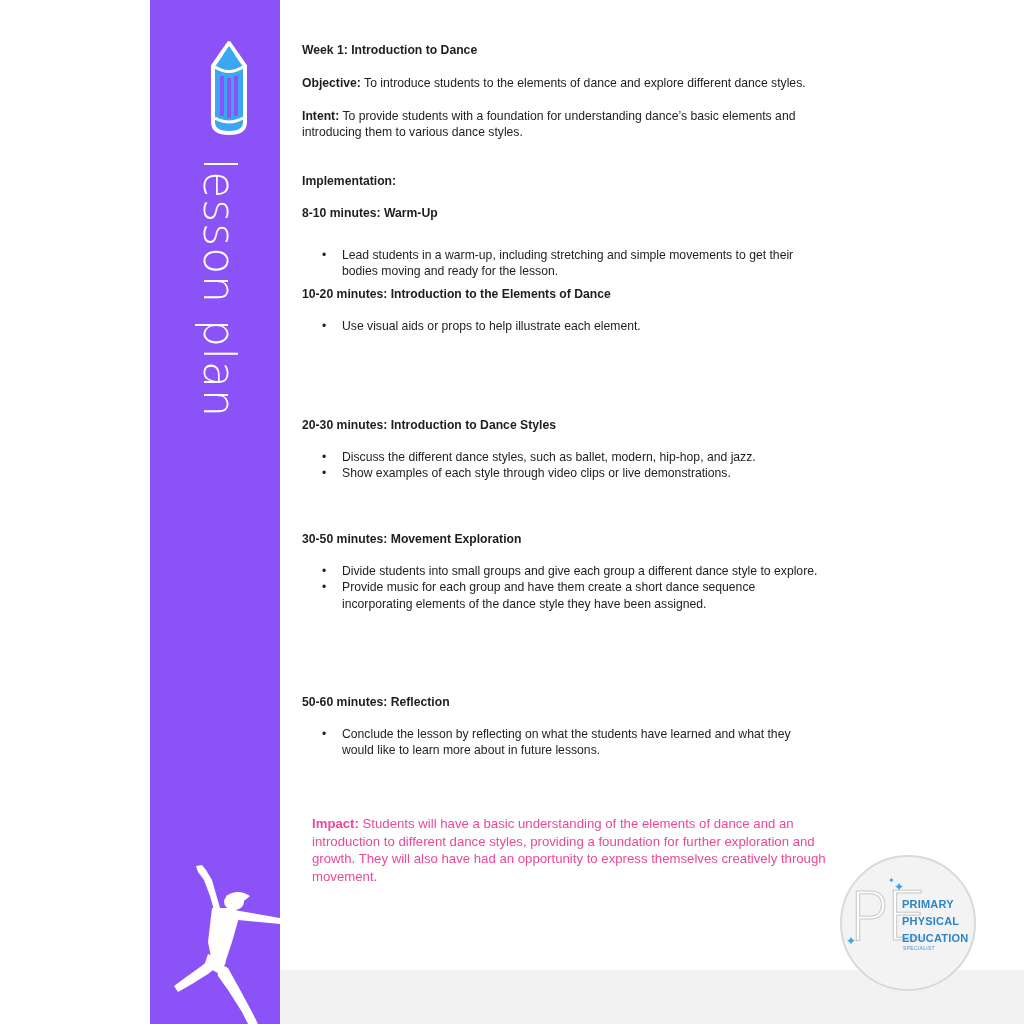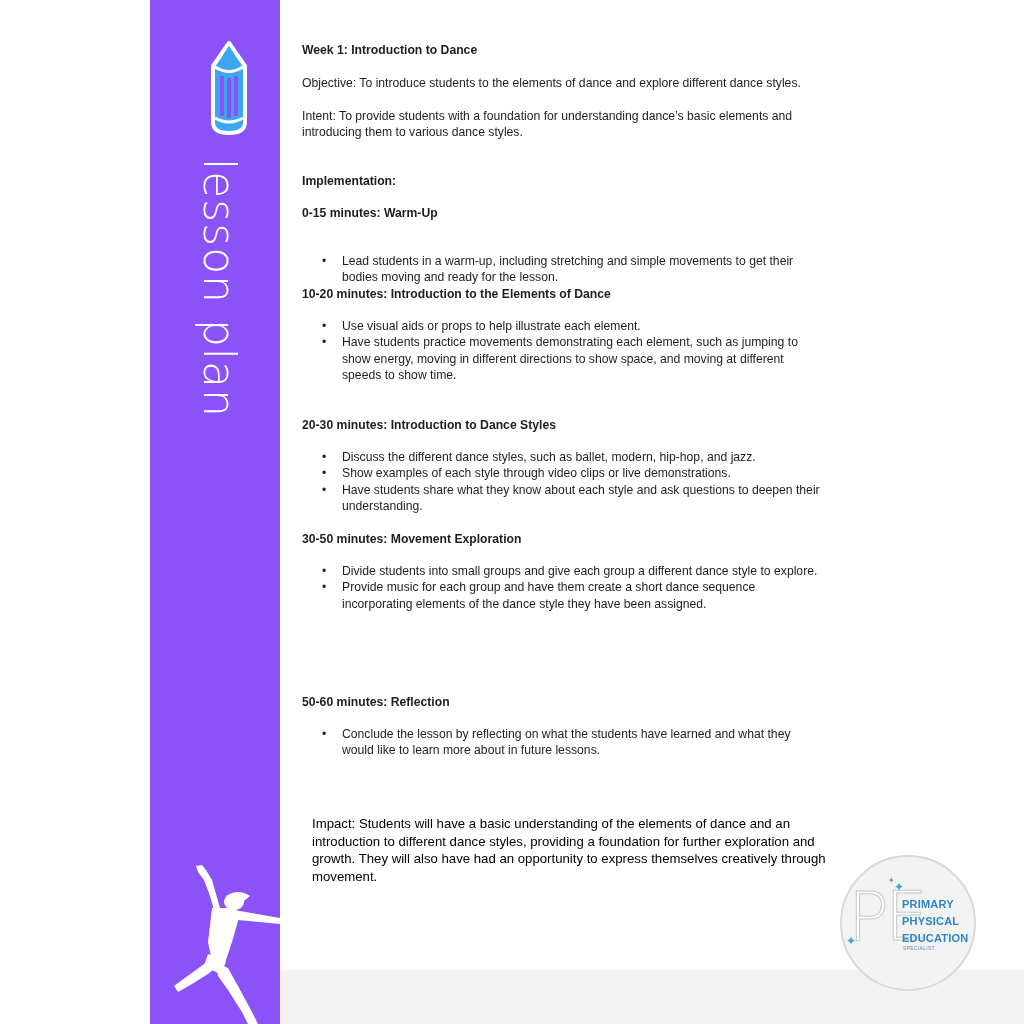--- a/index.html
+++ b/index.html
@@ -15,28 +15,28 @@
     width: 260px; height: 50px;
     transform-origin: 0 0; transform: translate(46px, 0) rotate(90deg);
     color: #ffffff; font-family: "DejaVu Sans", sans-serif; font-weight: 200;
     font-size: 44px; letter-spacing: 1px; line-height: 50px; white-space: nowrap;
     font-stretch: condensed;
   }
   .dancer { position: absolute; left: 18px; top: 862px; width: 112px; height: 162px; }
 
   .content { position: absolute; left: 302px; top: 40px; width: 530px; font-size: 12.2px; line-height: 16.4px; color: #1e1e1e; }
   .content p { margin: 0; }
-  .bold { font-weight: normal; margin-top: 27px; }
+  .bold { font-weight: bold; margin-top: 27px; }
   .heading { font-weight: bold; }
   .blk { position: absolute; left: 0; width: 530px; }
   ul.bullets { list-style: none; position: absolute; left: 0; width: 520px; }
   ul.bullets li { position: relative; padding-left: 40px; }
   ul.bullets li::before { content: "\2022"; position: absolute; left: 20px; top: 0; font-size: 12px; }
 
-  .impact { position: absolute; left: 312px; top: 815px; width: 530px; font-size: 13.2px; line-height: 17.6px; color: #000000; }
+  .impact { position: absolute; left: 312px; top: 815px; width: 530px; font-size: 13.2px; line-height: 17.6px; color: #ec4899; }
 
   .logo { position: absolute; left: 840px; top: 855px; width: 136px; height: 136px; border-radius: 50%; background: #f3f3f3; border: 2px solid #d9d9d9; overflow: hidden; }
   .logo .pe { position: absolute; left: 6px; top: 30px; font-family: "DejaVu Sans", sans-serif; font-size: 68px; font-weight: 200; color: #ffffff; -webkit-text-stroke: 1px #c8c8c8; letter-spacing: -4px; line-height: 60px; }
   .logo .l1, .logo .l2, .logo .l3 { position: absolute; left: 60px; font-weight: bold; font-size: 11px; color: #2b86c8; line-height: 14px; letter-spacing: 0.2px; }
   .logo .l1 { top: 40px; }
   .logo .l2 { top: 57px; }
   .logo .l3 { top: 74px; text-align: center; }
   .logo .l4 { position: absolute; left: 61px; top: 88px; font-size: 5px; color: #4a93cc; letter-spacing: 0.3px; }
   .logo .spark { position: absolute; color: #3aa0e8; font-size: 12px; line-height: 12px; }
 </style>
@@ -83,36 +83,34 @@
   <p class="blk" style="top:35px">
     <span class="bold">Objective:</span><span> To introduce students to the elements of dance and explore different dance styles.</span>
   </p>
 
   <p class="blk" style="top:68px">
     <span class="bold">Intent:</span><span> To provide students with a foundation for understanding dance’s basic elements and introducing them to various dance styles.</span>
   </p>
 
   <p class="blk heading" style="top:133px">Implementation:</p>
 
-  <p class="blk heading" style="top:165px">0-15 minutes: Warm-Up</p>
-  <ul class="bullets" style="top:213px">
+  <p class="blk heading" style="top:165px">8-10 minutes: Warm-Up</p>
+  <ul class="bullets" style="top:207px">
     <li>Lead students in a warm-up, including stretching and simple movements to get their bodies moving and ready for the lesson.</li>
   </ul>
 
   <p class="blk heading" style="top:246px">10-20 minutes: Introduction to the Elements of Dance</p>
   <ul class="bullets" style="top:278px">
     <li>Use visual aids or props to help illustrate each element.</li>
-    <li>Have students practice movements demonstrating each element, such as jumping to show energy, moving in different directions to show space, and moving at different speeds to show time.</li>
   </ul>
 
   <p class="blk heading" style="top:377px">20-30 minutes: Introduction to Dance Styles</p>
   <ul class="bullets" style="top:409px">
     <li>Discuss the different dance styles, such as ballet, modern, hip-hop, and jazz.</li>
     <li>Show examples of each style through video clips or live demonstrations.</li>
-    <li>Have students share what they know about each style and ask questions to deepen their understanding.</li>
   </ul>
 
   <p class="blk heading" style="top:491px">30-50 minutes: Movement Exploration</p>
   <ul class="bullets" style="top:523px">
     <li>Divide students into small groups and give each group a different dance style to explore.</li>
     <li>Provide music for each group and have them create a short dance sequence incorporating elements of the dance style they have been assigned.</li>
   </ul>
 
   <p class="blk heading" style="top:654px">50-60 minutes: Reflection</p>
   <ul class="bullets" style="top:686px">

